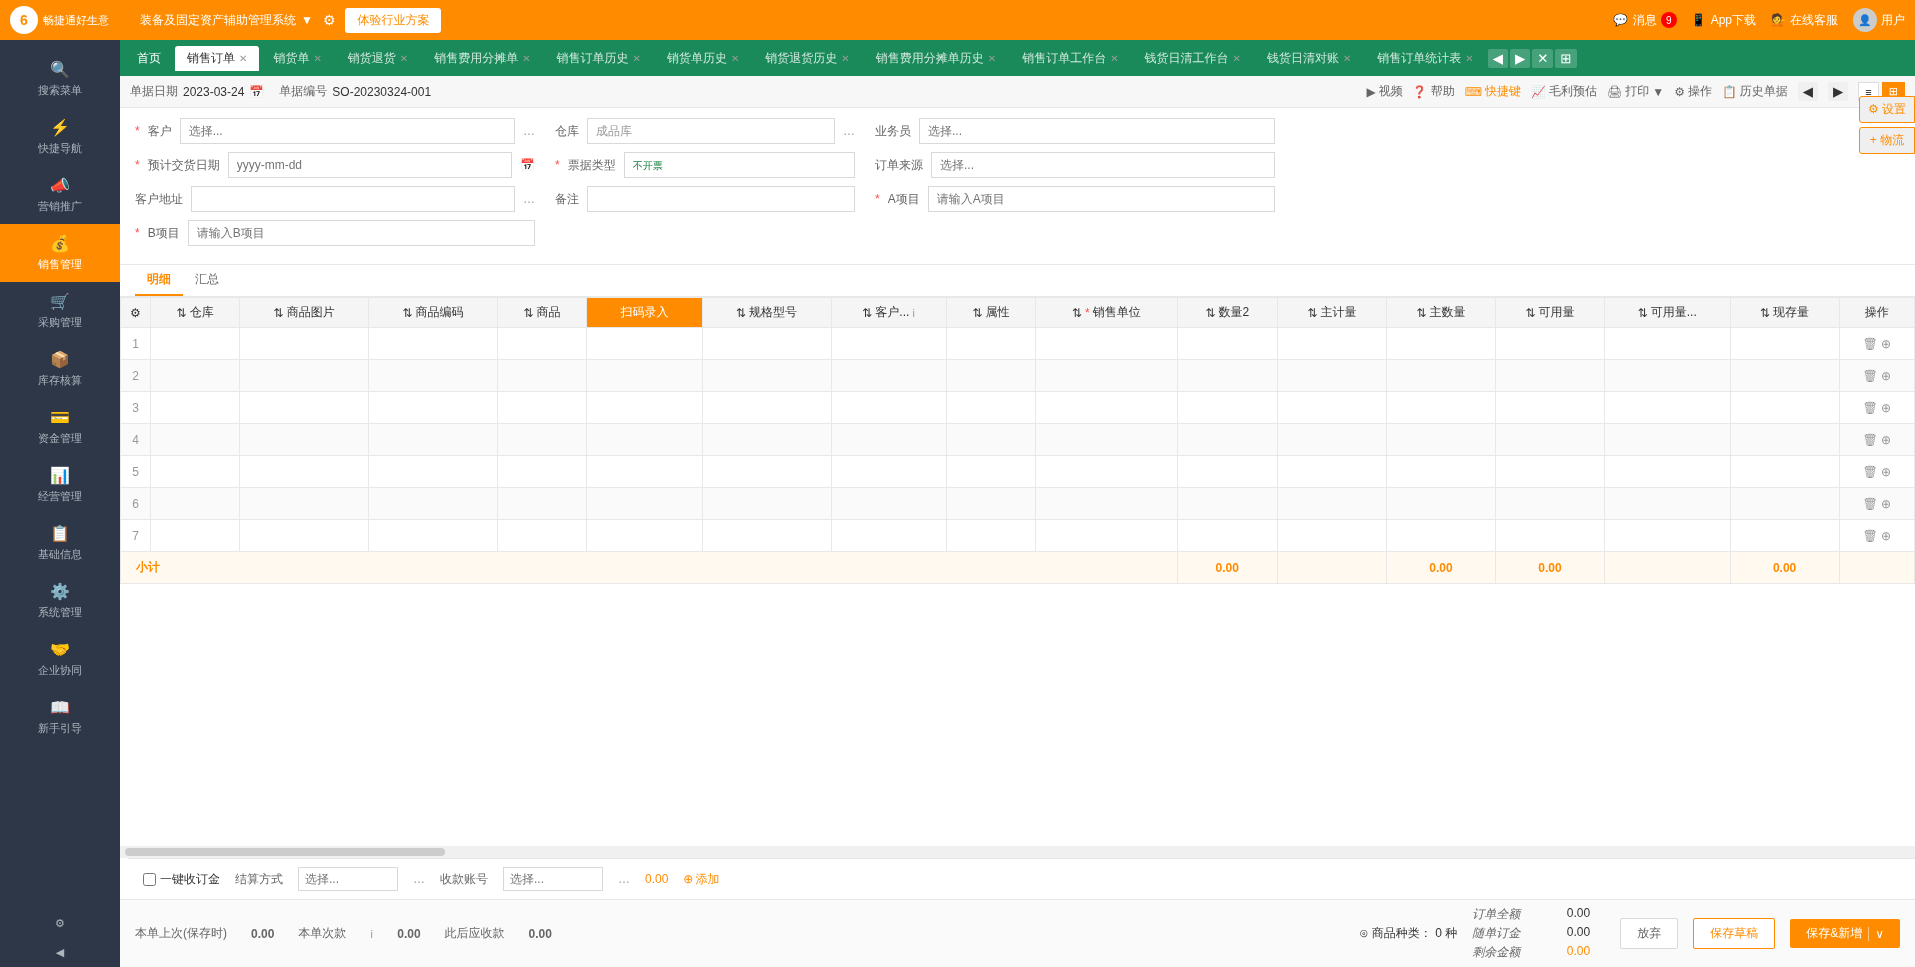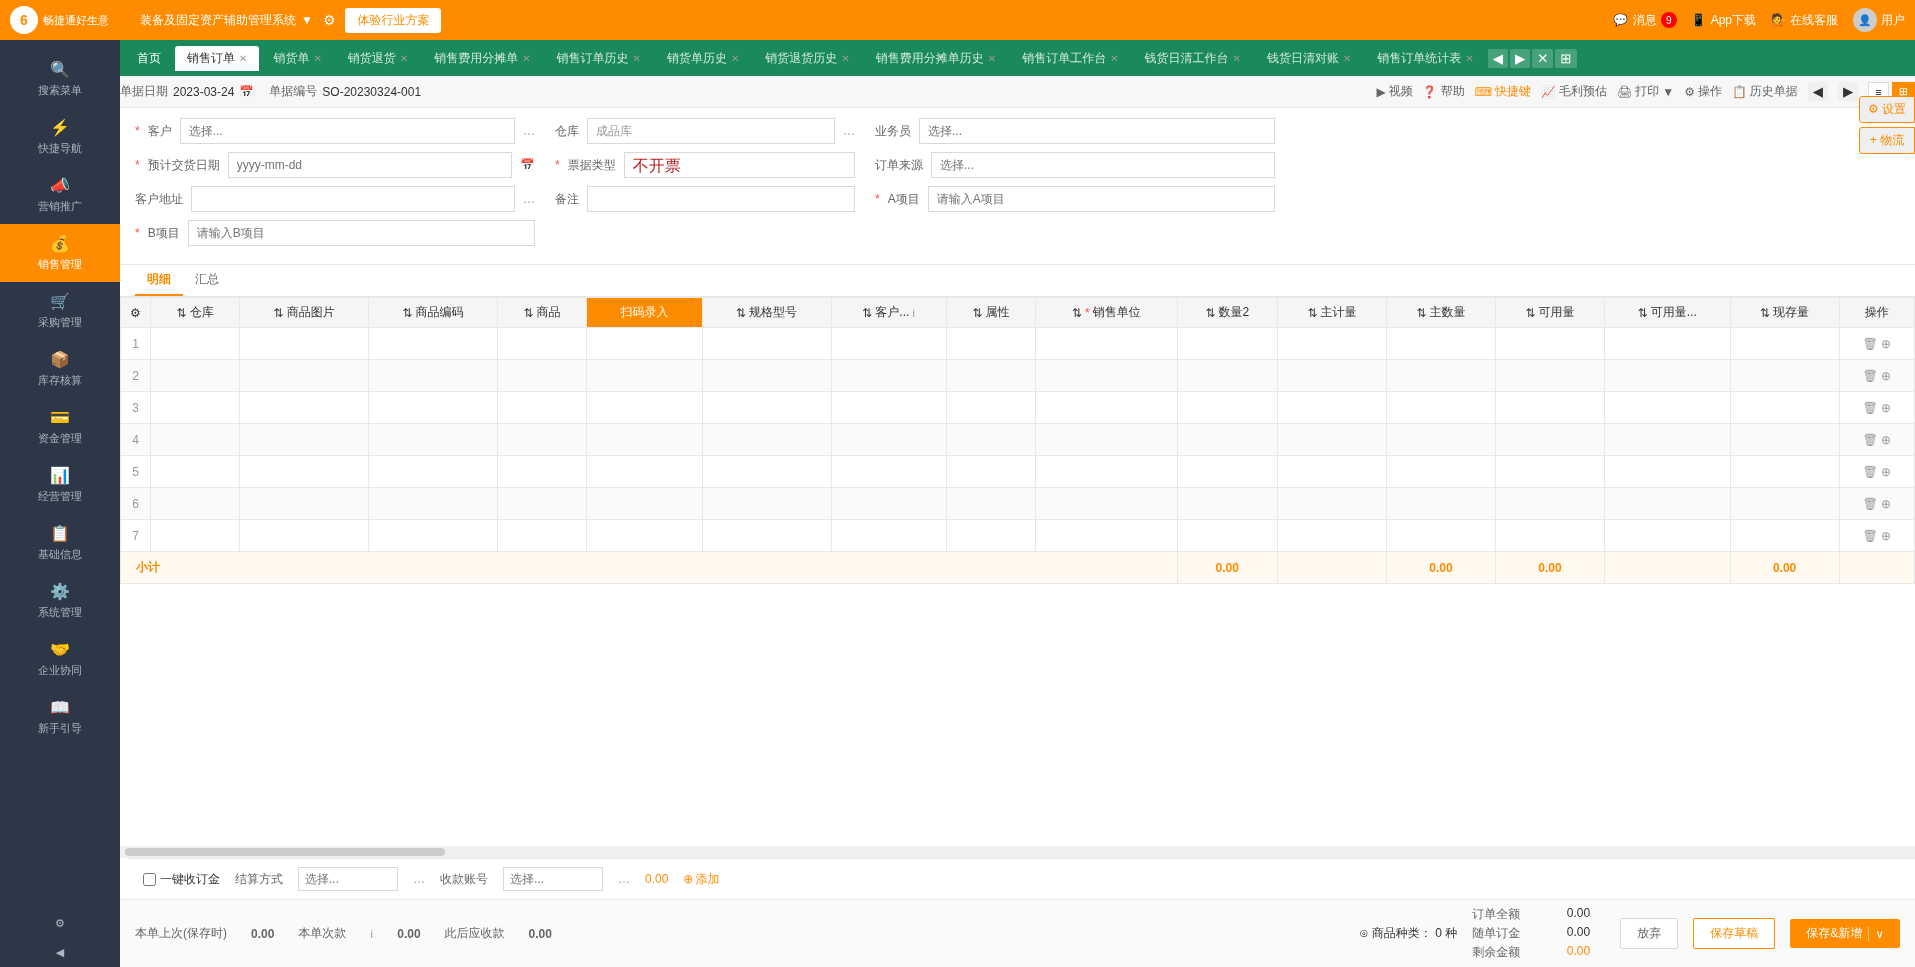--- a/index.html
+++ b/index.html
@@ -38,38 +38,38 @@
     .tab-item { padding: 4px 12px; border-radius: 3px 3px 0 0; cursor: pointer; font-size: 12px; white-space: nowrap; display: flex; align-items: center; gap: 4px; color: rgba(255,255,255,0.8); }
     .tab-item.active { background: white; color: #333; }
     .tab-item.home { background: #1a8a5a; color: white; }
     .tab-close { font-size: 10px; color: #999; cursor: pointer; }
     .tab-nav-btn { color: white; background: rgba(255,255,255,0.2); border: none; padding: 2px 5px; cursor: pointer; border-radius: 2px; }
 
     
     .page-content { flex: 1; background: white; overflow: auto; display: flex; flex-direction: column; }
 
     
-    .action-bar { display: flex; align-items: center; justify-content: space-between; padding: 6px 0; background: #f7f7f7; border-bottom: 1px solid #e8e8e8; flex-shrink: 0; }
+    .action-bar { display: flex; align-items: center; justify-content: space-between; padding: 6px 10px; background: #f7f7f7; border-bottom: 1px solid #e8e8e8; flex-shrink: 0; }
     .action-left { display: flex; align-items: center; gap: 15px; }
     .field-group { display: flex; align-items: center; gap: 5px; }
     .field-label { color: #666; font-size: 12px; }
     .field-value { color: #333; font-size: 12px; }
     .action-right { display: flex; align-items: center; gap: 10px; font-size: 12px; }
     .action-btn { display: flex; align-items: center; gap: 3px; cursor: pointer; color: #666; }
     .view-toggle { display: flex; gap: 3px; }
     .view-btn { padding: 2px 6px; border: 1px solid #ddd; cursor: pointer; font-size: 11px; background: white; }
     .view-btn.active { background: #ff8c00; color: white; border-color: #ff8c00; }
 
     
     .form-area { padding: 10px 15px; border-bottom: 1px solid #e8e8e8; flex-shrink: 0; }
     .form-row { display: flex; align-items: center; margin-bottom: 8px; gap: 20px; }
     .form-field { display: flex; align-items: center; gap: 8px; flex: 1; }
     .form-field-label { color: #666; font-size: 12px; white-space: nowrap; }
     .form-input { flex: 1; height: 26px; border: 1px solid #d9d9d9; padding: 0 8px; font-size: 12px; color: #999; outline: none; background: white; }
-    .form-select { flex: 1; height: 26px; border: 1px solid #d9d9d9; padding: 0 8px; font-size: 16px; color: #b91c1c; outline: none; background: white; appearance: none; }
+    .form-select { flex: 1; height: 26px; border: 1px solid #d9d9d9; padding: 0 8px; font-size: 10px; color: #15803d; outline: none; background: white; appearance: none; }
     .dots-btn { color: #999; cursor: pointer; font-size: 12px; }
     .setting-btn { color: #ff8c00; cursor: pointer; font-size: 12px; border: 1px solid #ff8c00; padding: 2px 8px; border-radius: 3px; }
     .add-btn { color: #ff8c00; cursor: pointer; font-size: 12px; border: 1px solid #ff8c00; padding: 2px 8px; border-radius: 3px; }
 
     
     .detail-tabs { display: flex; padding: 0 15px; border-bottom: 1px solid #e8e8e8; flex-shrink: 0; }
     .detail-tab { padding: 6px 12px; cursor: pointer; font-size: 12px; color: #666; border-bottom: 2px solid transparent; }
     .detail-tab.active { color: #ff8c00; border-bottom-color: #ff8c00; font-weight: bold; }
 
     
@@ -97,21 +97,21 @@
     .btn-discard { padding: 6px 16px; border: 1px solid #d9d9d9; background: white; cursor: pointer; font-size: 12px; color: #666; border-radius: 2px; }
     .btn-save-draft { padding: 6px 16px; border: 1px solid #ff8c00; background: white; cursor: pointer; font-size: 12px; color: #ff8c00; border-radius: 2px; }
     .btn-save-new { padding: 6px 16px; border: none; background: #ff8c00; cursor: pointer; font-size: 12px; color: white; border-radius: 2px; display: flex; align-items: center; gap: 3px; }
 
     .calendar-icon { color: #999; cursor: pointer; font-size: 12px; }
     .info-icon { color: #999; font-size: 11px; cursor: pointer; }
     .bottom-footer { display: flex; align-items: center; padding: 6px 15px; border-top: 1px solid #e8e8e8; background: #fafafa; flex-shrink: 0; }
     .bottom-left-status { display: flex; align-items: center; gap: 24px; font-size: 12px; color: #666; }
     .order-total-summary { display: flex; flex-direction: column; gap: 2px; margin-right: 15px; }
     .summary-line { display: flex; justify-content: flex-end; gap: 20px; font-size: 12px; }
-    .summary-lbl { color: #666; }
+    .summary-lbl { color: #666; font-style: italic; }
     .summary-val { color: #333; min-width: 50px; text-align: right; }
     .summary-val.orange { color: #ff8c00; }
   </style>
 </head>
 <body>
 
 <div class="top-bar">
   <div class="logo-area">
     <div class="logo-icon">6</div>
     <div class="logo-text">畅捷通好生意</div>

